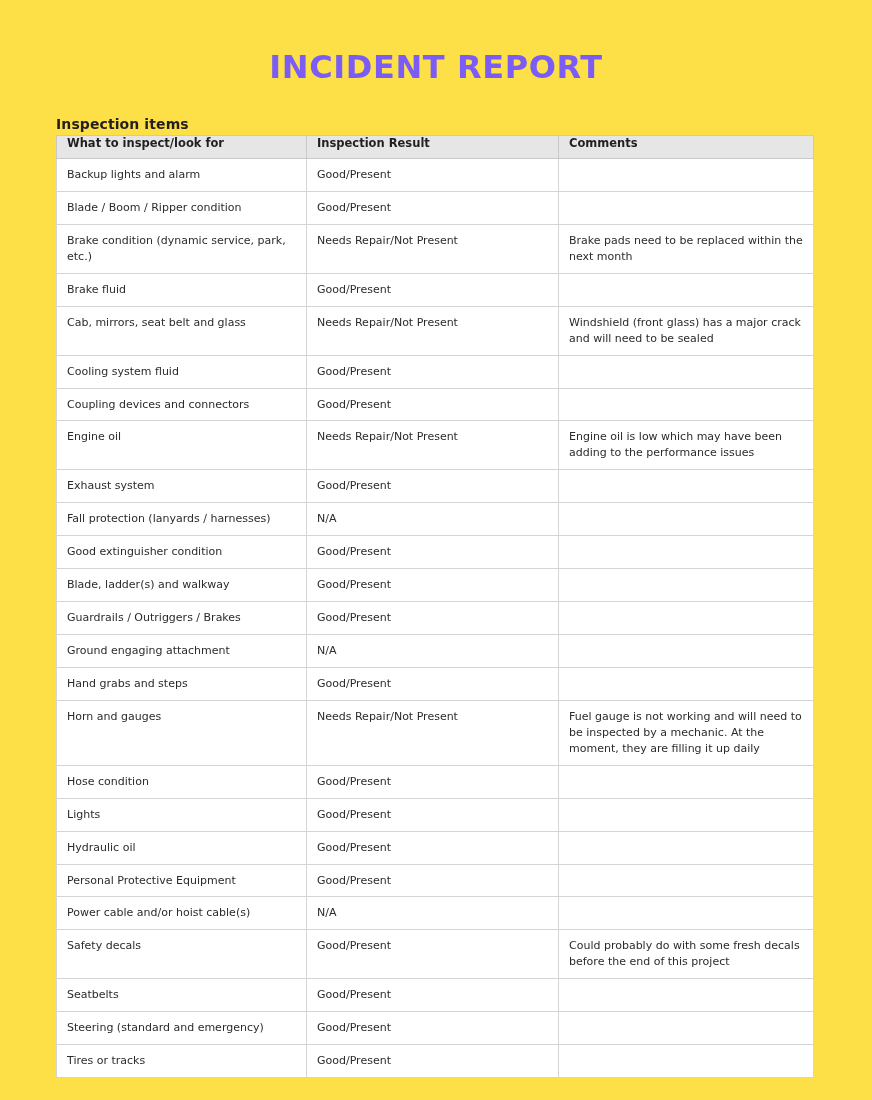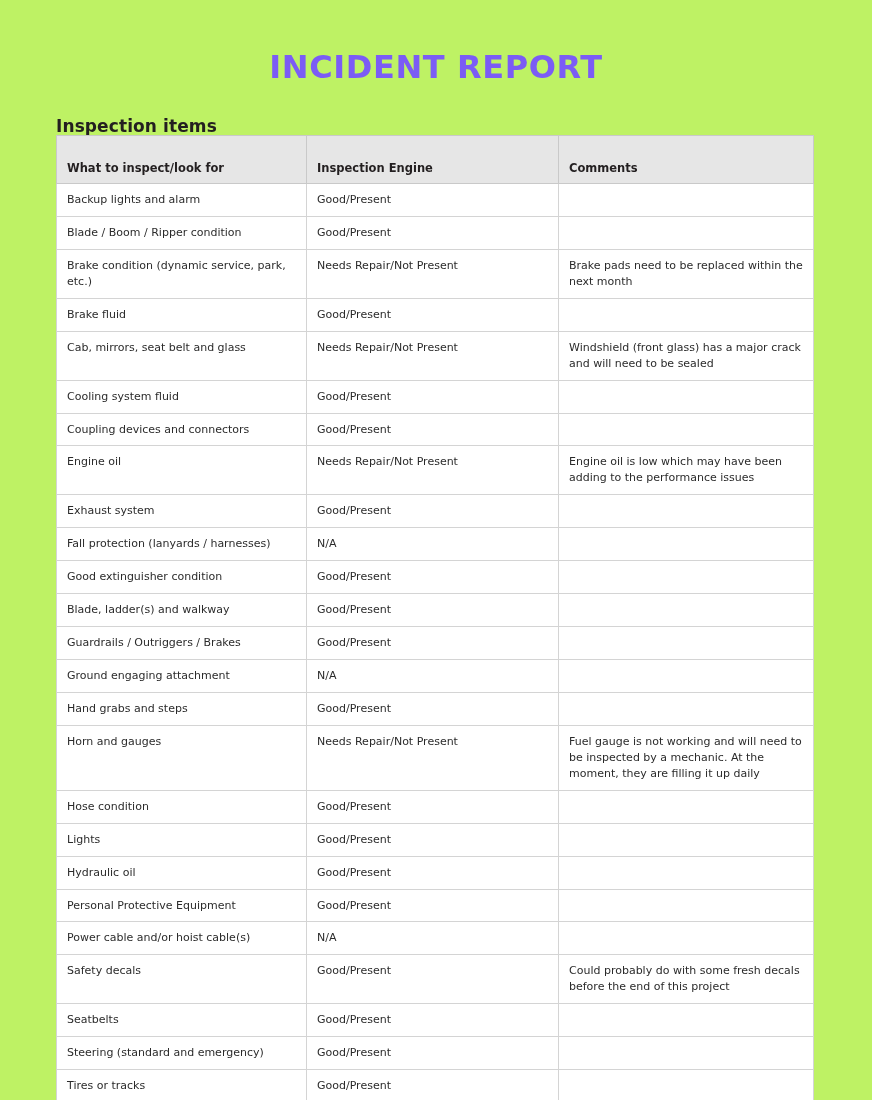--- a/index.html
+++ b/index.html
@@ -14,38 +14,38 @@
     color: #231f20;
     position: relative;
     overflow: hidden;
   }
   .page {
     width: 872px;
     height: 1100px;
     box-sizing: border-box;
     padding: 0;
     position: relative;
-    background: #bef264;
+    background: #fde047;
   }
   .doc-title {
     text-align: center;
     color: #7b5cf5;
     font-size: 32px;
     font-weight: bold;
     letter-spacing: 0.6px;
     margin: 0;
     padding-top: 50px;
     line-height: 1.1;
     font-family: "DejaVu Sans", sans-serif;
   }
   .section-heading {
     position: absolute;
     left: 56px;
     top: 116px;
-    font-size: 17px;
+    font-size: 14px;
     font-weight: bold;
     color: #231f20;
     letter-spacing: 0.1px;
     text-align: center;
   }
   table.inspection {
     position: absolute;
     left: 56px;
     top: 135px;
     width: 757px;
@@ -55,21 +55,21 @@
   }
   table.inspection col.c1 { width: 250px; }
   table.inspection col.c2 { width: 252px; }
   table.inspection col.c3 { width: 255px; }
   table.inspection thead th {
     background: #e6e6e6;
     border: 1px solid #c9c9c9;
     text-align: left;
     font-weight: bold;
     font-size: 11.5px;
-    padding: 25px 9px 8px 10px;
+    padding: 0 9px 8px 10px;
     color: #231f20;
     vertical-align: middle;
     height: 12px;
   }
   table.inspection tbody td {
     border: 1px solid #d4d4d4;
     padding: 8px 9px 8px 10px;
     vertical-align: top;
     color: #2b2b2b;
     line-height: 1.45;
@@ -89,21 +89,21 @@
 
   <table class="inspection">
     <colgroup>
       <col class="c1">
       <col class="c2">
       <col class="c3">
     </colgroup>
     <thead>
       <tr>
         <th>What to inspect/look for</th>
-        <th>Inspection Engine</th>
+        <th>Inspection Result</th>
         <th>Comments</th>
       </tr>
     </thead>
     <tbody id="table-body">
         <tr>
           <td>Backup lights and alarm</td>
           <td>Good/Present</td>
           <td></td>
         </tr>
         <tr>

